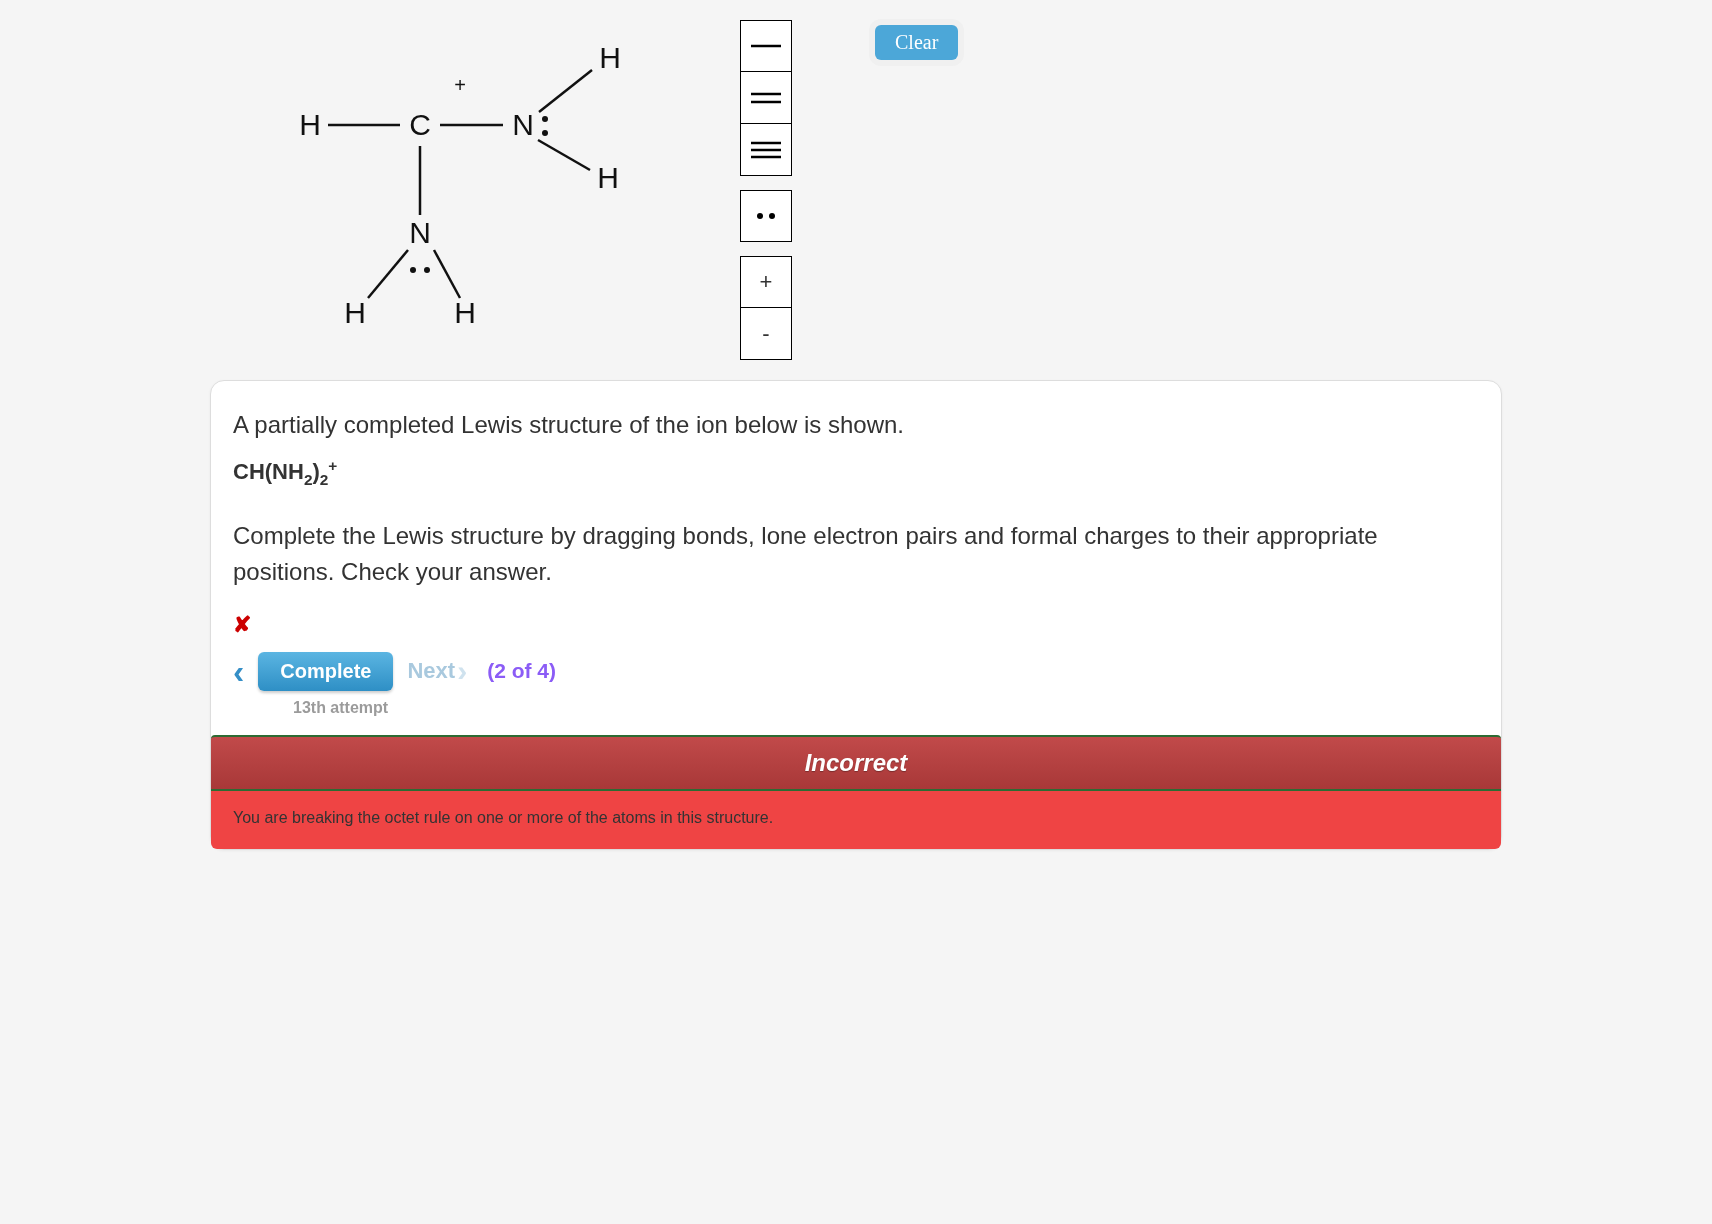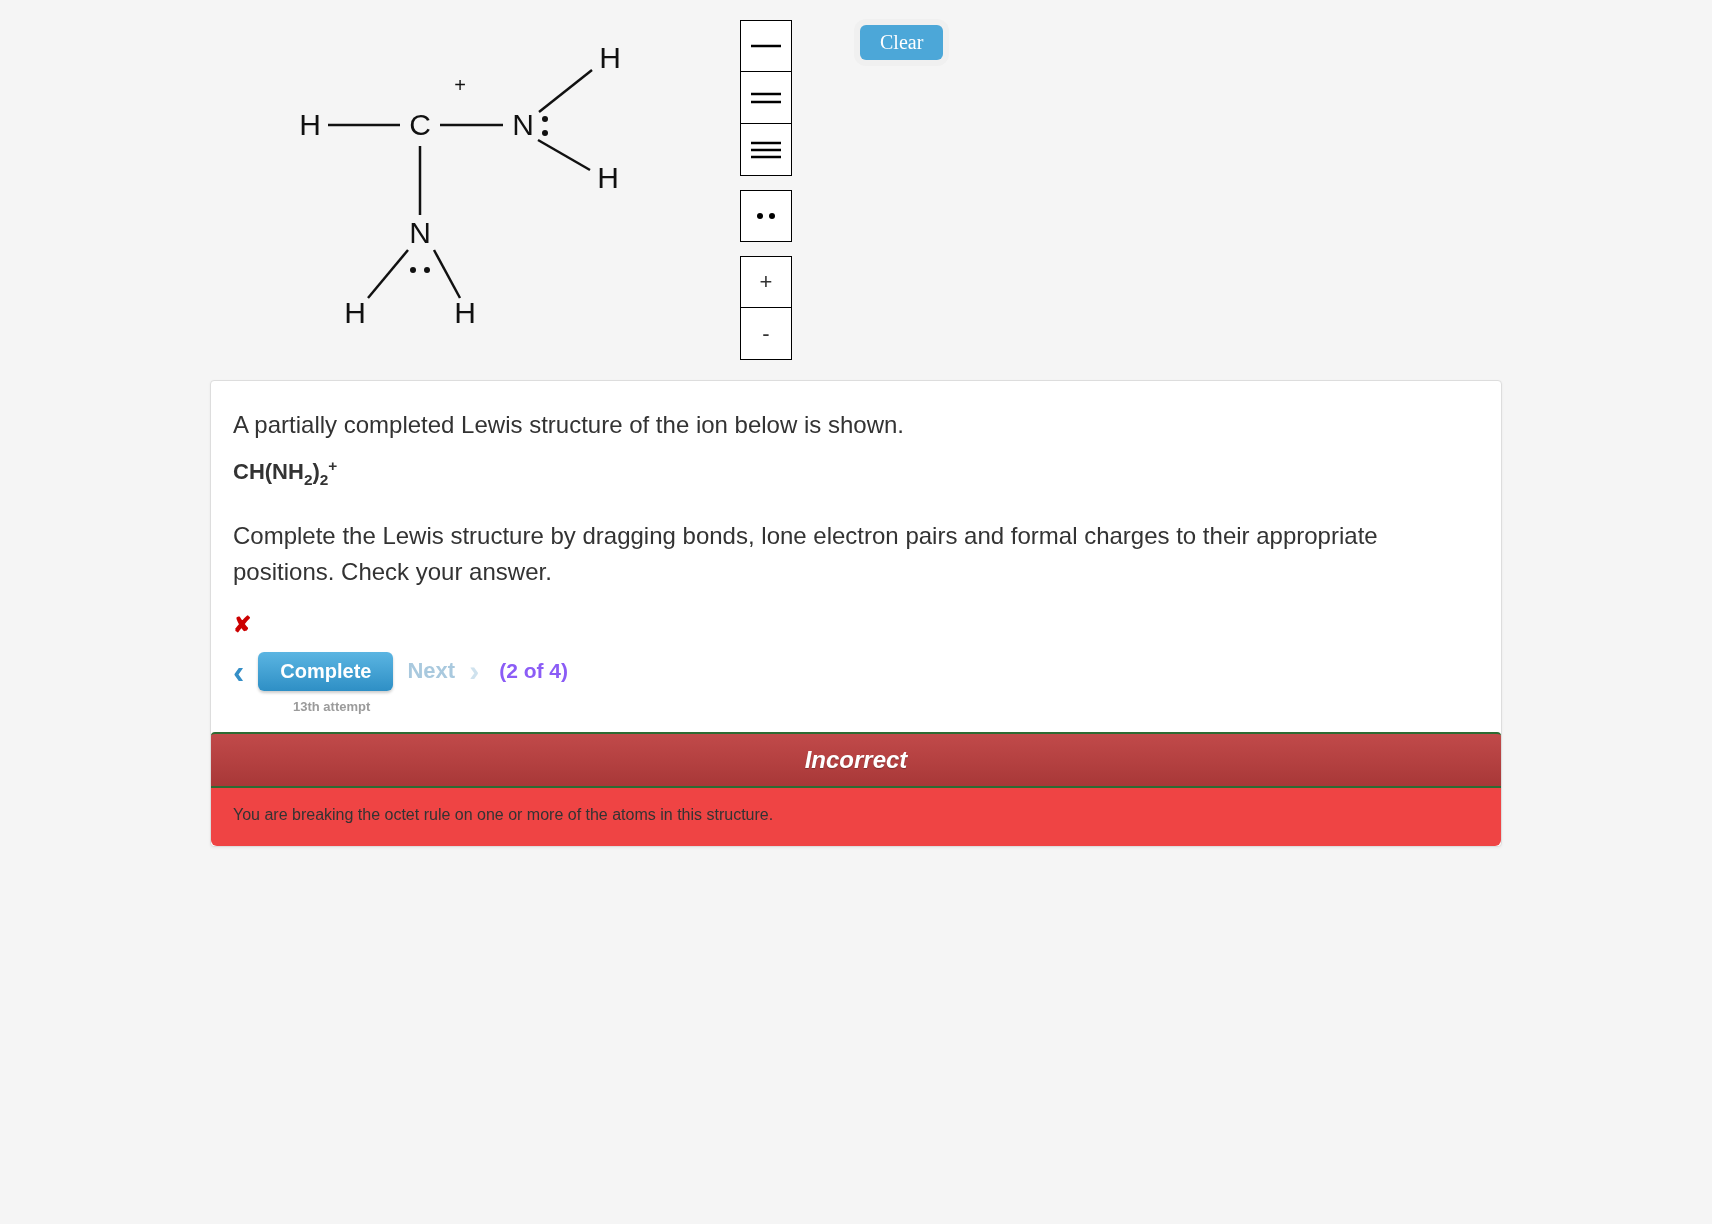--- a/index.html
+++ b/index.html
@@ -39,36 +39,36 @@
     display:flex;
     align-items:center;
     justify-content:center;
     font-size: 22px;
     background:#fff;
   }
   .palette-group-top .palette-cell + .palette-cell { border-top: none; }
   .palette-single { margin-top: 14px; }
   .palette-group-bot { margin-top: 14px; }
   .palette-group-bot .palette-cell + .palette-cell { border-top: none; }
-  .right-controls { margin-left: 48px; padding-top: 5px;}
+  .right-controls { margin-left: 63px; padding-top: 5px;}
   .clear-btn {
     background: #4ca7d8;
     color: #fff;
     border: none;
     padding: 6px 20px;
     font-size: 20px;
     font-family: Georgia, serif;
     border-radius: 6px;
     box-shadow: 0 0 0 6px #f0f0f0;
     cursor: pointer;
   }
   .card {
     background:#fff;
     border:1px solid #ddd;
-    border-radius: 4px;
+    border-radius: 14px;
     padding: 22px 22px 0 22px;
     box-shadow: 0 1px 3px rgba(0,0,0,0.05);
   }
   .p1 { font-size: 24px; margin: 8px 0 18px 0; color:#333;}
   .formula { font-weight:bold; font-size: 22px; margin: 0 0 29px 0;}
   .formula sub { font-size: 70%; }
   .formula sup { font-size: 70%; }
   .p2 { font-size: 24px; margin: 0 0 22px 0; line-height: 1.5;}
   .x-icon { color:#cc0000; font-weight:bold; font-size: 22px; margin-bottom: 14px; display:block;}
   .nav-row {
@@ -93,37 +93,37 @@
     padding: 8px 22px;
     cursor:pointer;
     box-shadow: 0 2px 3px rgba(0,0,0,0.2);
   }
   .next-label {
     color:#a9c9de;
     font-weight:bold;
     font-size: 22px;
     display:flex;
     align-items:center;
-    gap:14px;
+    gap:2px;
   }
   .next-chevron {
     color:#cfe2ee;
     font-size: 30px;
     font-weight:bold;
   }
   .progress {
     color:#8b5cf6;
     font-weight:bold;
     font-size: 21px;
     margin-left: 6px;
   }
   .attempt {
     color:#9b9b9b;
     font-weight:bold;
-    font-size: 13px;
+    font-size: 16px;
     margin: 8px 0 18px 60px;
   }
   .status-bar {
     margin: 0 -22px;
     background: linear-gradient(#c14a4a,#a83838);
     border-top: 2px solid #2d6b33;
     border-bottom: 2px solid #2d6b33;
     color:#fff;
     font-weight:bold;
     font-size: 24px;

